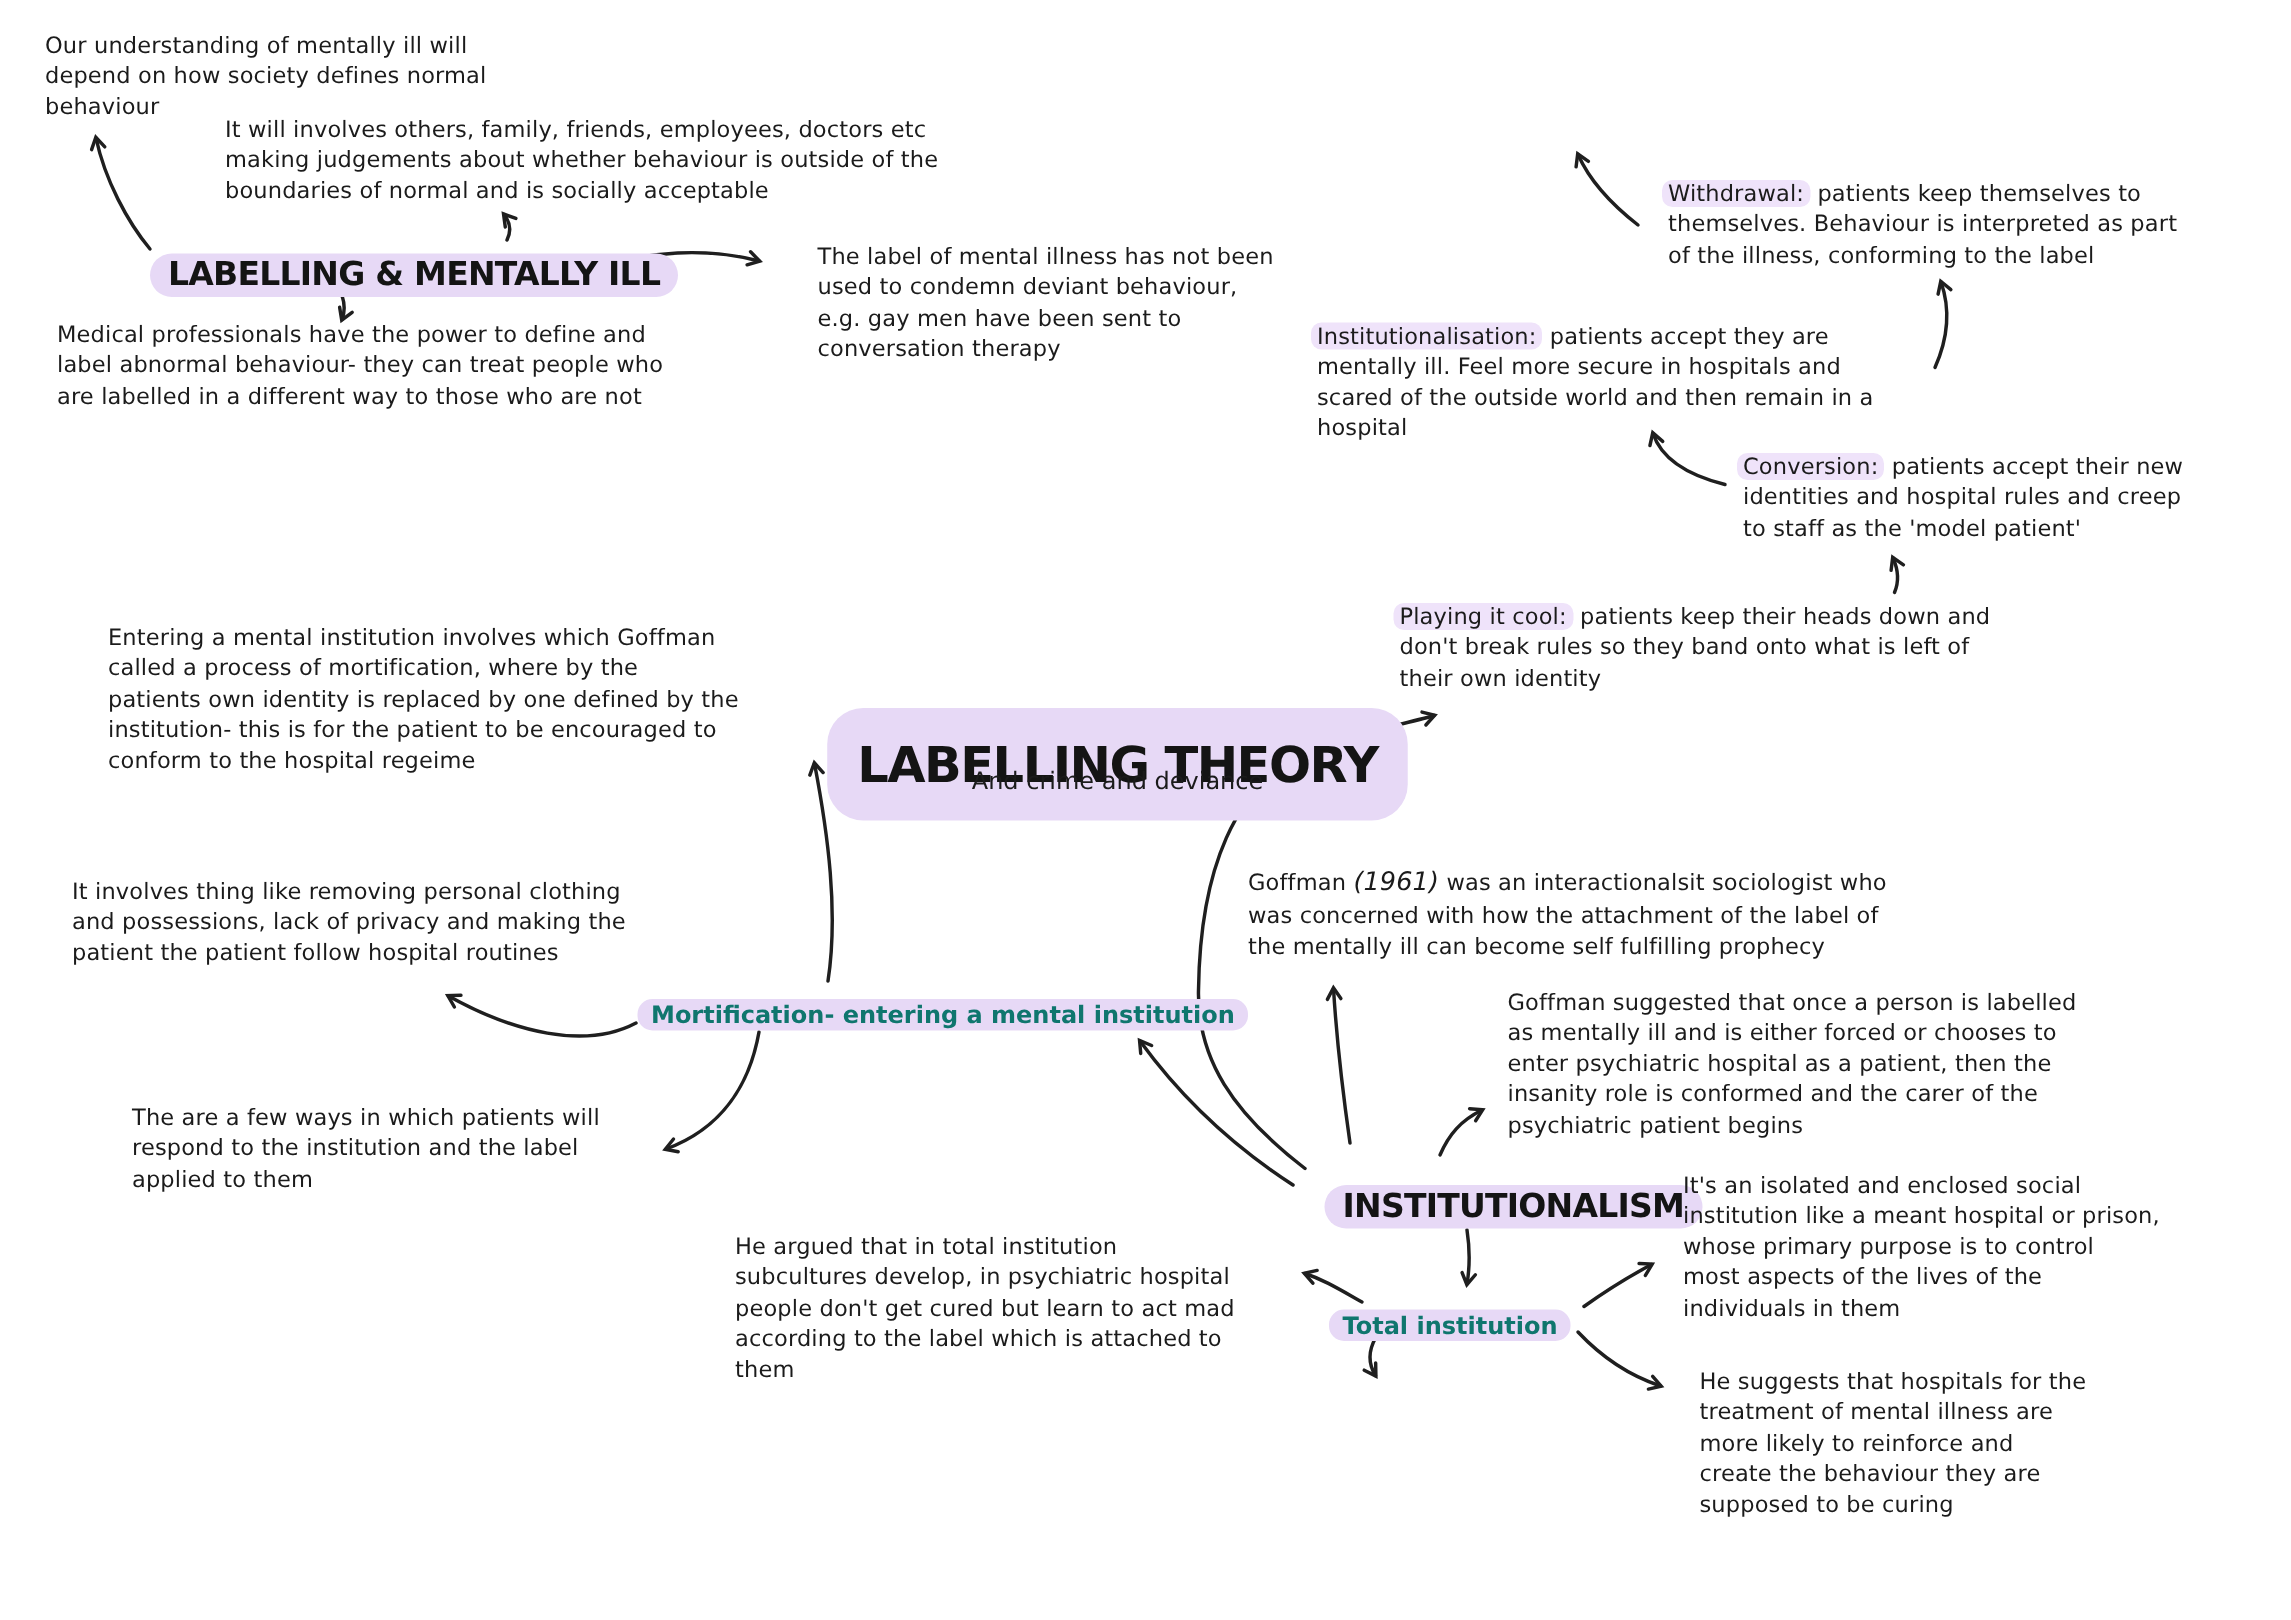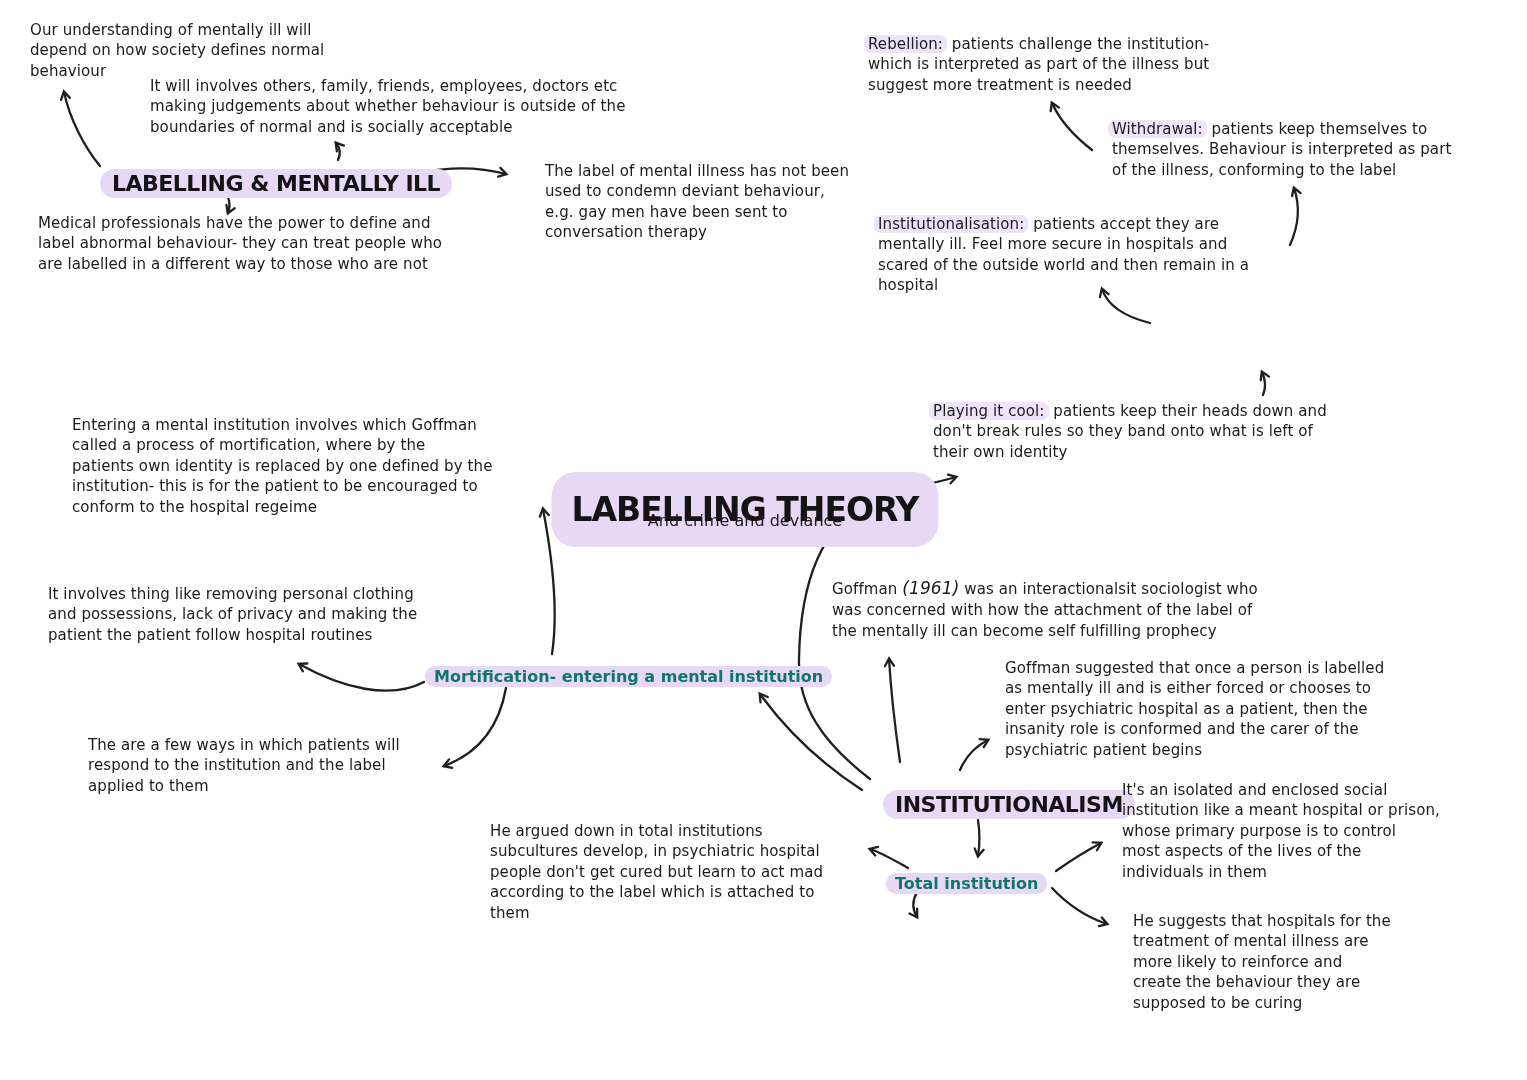--- a/index.html
+++ b/index.html
@@ -90,33 +90,33 @@
 making judgements about whether behaviour is outside of the
 boundaries of normal and is socially acceptable</div>
   <div class="note" style="left:38px;top:213px;">Medical professionals have the power to define and
 label abnormal behaviour- they can treat people who
 are labelled in a different way to those who are not</div>
   <div class="note" style="left:545px;top:161px;">The label of mental illness has not been
 used to condemn deviant behaviour,
 e.g. gay men have been sent to
 conversation therapy</div>
 
-  <div class="note" style="left:868px;top:34px;"><span class="hl-lead">Rebellion:</span><span> patients challenge the institution-
-which is interpreted as part of the illness but
-suggest more treatment is needed</span></div>
 
   <div class="note" style="left:1112px;top:119px;"><span class="hl-lead">Withdrawal:</span><span> patients keep themselves to
 themselves. Behaviour is interpreted as part
 of the illness, conforming to the label</span></div>
 
   <div class="note" style="left:878px;top:214px;"><span class="hl-lead">Institutionalisation:</span><span> patients accept they are
 mentally ill. Feel more secure in hospitals and
 scared of the outside world and then remain in a
 hospital</span></div>
 
+  <div class="note" style="left:1162px;top:301px;"><span class="hl-lead">Conversion:</span><span> patients accept their new
+identities and hospital rules and creep
+to staff as the 'model patient'</span></div>
 
   <div class="note" style="left:933px;top:401px;"><span class="hl-lead">Playing it cool:</span><span> patients keep their heads down and
 don't break rules so they band onto what is left of
 their own identity</span></div>
 
   <div class="note" style="left:72px;top:415px;">Entering a mental institution involves which Goffman
 called a process of mortification, where by the
 patients own identity is replaced by one defined by the
 institution- this is for the patient to be encouraged to
 conform to the hospital regeime</div>
@@ -134,21 +134,21 @@
   <div class="note" style="left:1005px;top:658px;">Goffman suggested that once a person is labelled
 as mentally ill and is either forced or chooses to
 enter psychiatric hospital as a patient, then the
 insanity role is conformed and the carer of the
 psychiatric patient begins</div>
   <div class="note" style="left:1122px;top:780px;">It's an isolated and enclosed social
 institution like a meant hospital or prison,
 whose primary purpose is to control
 most aspects of the lives of the
 individuals in them</div>
-  <div class="note" style="left:490px;top:821px;">He argued down in total institutions
+  <div class="note" style="left:490px;top:821px;">He argued that in total institution
 subcultures develop, in psychiatric hospital
 people don't get cured but learn to act mad
 according to the label which is attached to
 them</div>
   <div class="note" style="left:1133px;top:911px;">He suggests that hospitals for the
 treatment of mental illness are
 more likely to reinforce and
 create the behaviour they are
 supposed to be curing</div>
 

